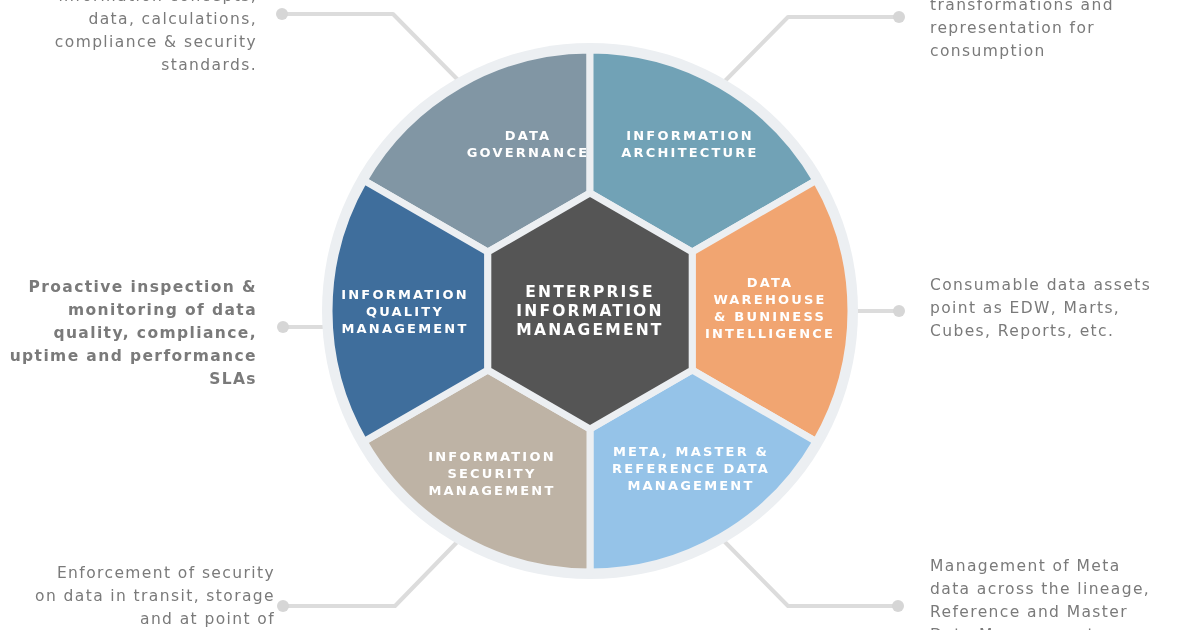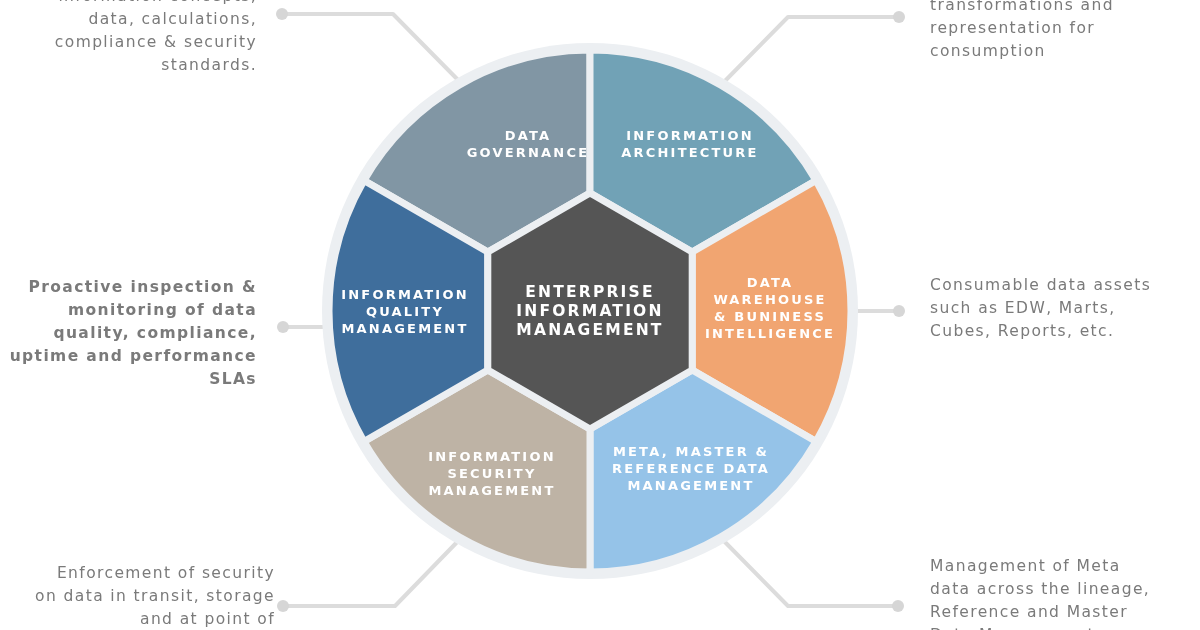--- a/index.html
+++ b/index.html
@@ -71,21 +71,21 @@
 </svg>
 
 <div class="desc left" style="right:943px; top:-15px;">information concepts,
 data, calculations,
 compliance &amp; security
 standards.</div>
 <div class="desc right" style="left:930px; top:-6px;">transformations and
 representation for
 consumption</div>
 <div class="desc right" style="left:930px; top:274px;">Consumable data assets
-such as EDW, Marts,
+point as EDW, Marts,
 Cubes, Reports, etc.</div>
 <div class="desc right" style="left:930px; top:555px;">Management of Meta
 data across the lineage,
 Reference and Master
 Data Management</div>
 <div class="desc left" style="right:925px; top:562px;">Enforcement of security
 on data in transit, storage
 and at point of</div>
 <div class="desc left" style="right:943px; top:276px;font-weight:bold;">Proactive inspection &amp;
 monitoring of data

